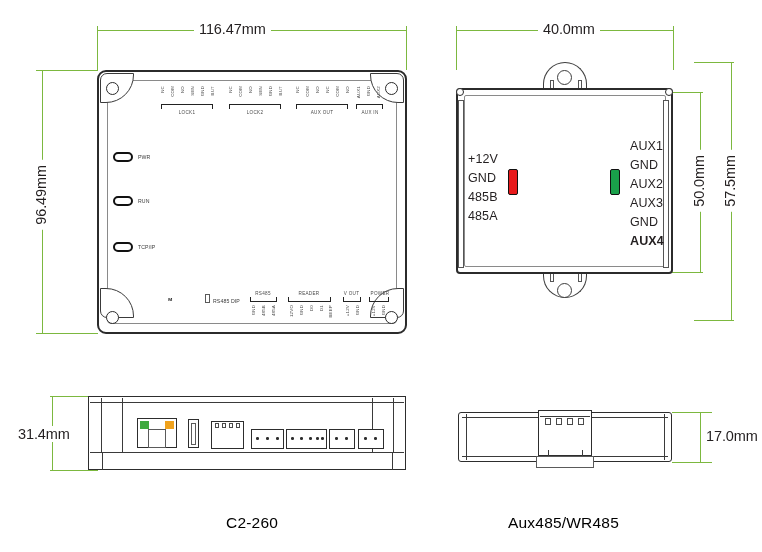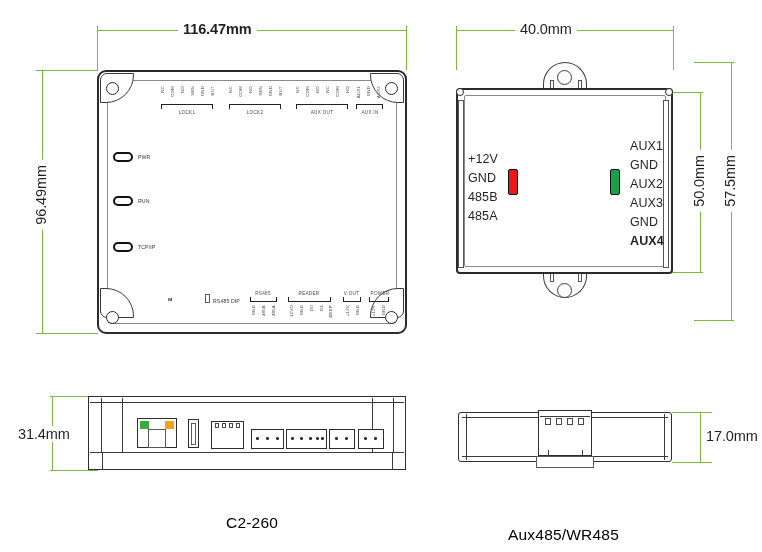--- a/index.html
+++ b/index.html
@@ -216,21 +216,21 @@
   }
 </style>
 </head>
 <body>
 
 <div id="stage">
 
   <div class="dim-tick-v" style="left:97px; top:26px; height:44px;"></div>
   <div class="dim-tick-v" style="left:406px; top:26px; height:44px;"></div>
   <div class="dim-line-h" style="left:97px; top:30px; width:310px;"></div>
-  <div class="dim-label" style="left:178px; top:21px;font-weight:bold;">116.47mm</div>
+  <div class="dim-label" style="left:194px; top:21px;">116.47mm</div>
 
   <div class="dim-tick-h" style="left:36px; top:70px; width:62px;"></div>
   <div class="dim-tick-h" style="left:36px; top:333px; width:62px;"></div>
   <div class="dim-line-v" style="left:42px; top:70px; height:264px;"></div>
   <div class="dim-label vert" style="left:33px; top:160px;">96.49mm</div>
 
   <div class="board-outer" style="left:97px; top:70px; width:310px; height:264px;"></div>
   <div class="board-inner" style="left:107px; top:80px; width:290px; height:244px;"></div>
 
   <div class="corner-fillet" style="left:100px; top:73px; border-radius:7px 0 28px 0; border-width:1.4px;"></div>
@@ -309,21 +309,21 @@
   <div class="pin-name" style="left:355px; top:305px;">GND</div>
 
   <div class="grp-name" style="left:367px; top:291px; width:26px;">POWER</div>
   <div class="pin-bracket-dn" style="left:369px; top:297px; width:20px;"></div>
   <div class="pin-name" style="left:371px; top:305px;">+12V</div>
   <div class="pin-name" style="left:381px; top:305px;">GND</div>
 
   <div class="dim-tick-v" style="left:456px; top:26px; height:44px;"></div>
   <div class="dim-tick-v" style="left:673px; top:26px; height:44px;"></div>
   <div class="dim-line-h" style="left:456px; top:30px; width:218px;"></div>
-  <div class="dim-label" style="left:515px; top:21px;text-align:right;">40.0mm</div>
+  <div class="dim-label" style="left:538px; top:21px;text-align:right;">40.0mm</div>
 
   <div class="dim-tick-h" style="left:668px; top:92px; width:35px;"></div>
   <div class="dim-tick-h" style="left:668px; top:272px; width:35px;"></div>
   <div class="dim-line-v" style="left:700px; top:92px; height:181px;"></div>
   <div class="dim-label vert" style="left:691px; top:150px;">50.0mm</div>
 
   <div class="dim-tick-h" style="left:694px; top:62px; width:40px;"></div>
   <div class="dim-tick-h" style="left:694px; top:320px; width:40px;"></div>
   <div class="dim-line-v" style="left:731px; top:62px; height:259px;"></div>
   <div class="dim-label vert" style="left:722px; top:150px;">57.5mm</div>
@@ -424,15 +424,15 @@
   <div class="prof-line" style="left:540px; top:416px; width:50px;"></div>
   <div class="pin-tooth" style="left:545px; top:418px; width:6px; height:7px;"></div>
   <div class="pin-tooth" style="left:556px; top:418px; width:6px; height:7px;"></div>
   <div class="pin-tooth" style="left:567px; top:418px; width:6px; height:7px;"></div>
   <div class="pin-tooth" style="left:578px; top:418px; width:6px; height:7px;"></div>
   <div class="prof-vline" style="left:548px; top:450px; height:18px;"></div>
   <div class="prof-vline" style="left:582px; top:450px; height:18px;"></div>
   <div class="prof-box-thin" style="left:536px; top:456px; width:58px; height:12px;"></div>
 
   <div class="caption" style="left:226px; top:514px;">C2-260</div>
-  <div class="caption" style="left:508px; top:526px;">Aux485/WR485</div>
+  <div class="caption" style="left:508px; top:514px;">Aux485/WR485</div>
 
 </div>
 
 </body></html>

